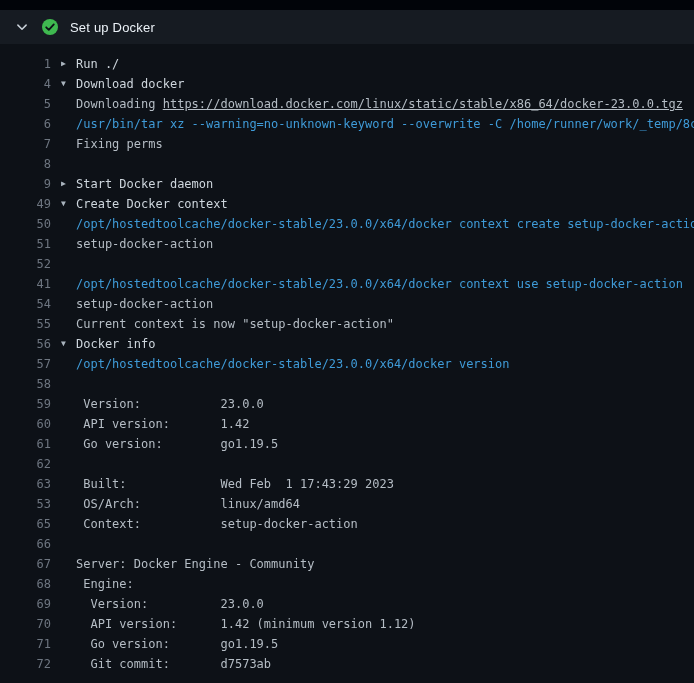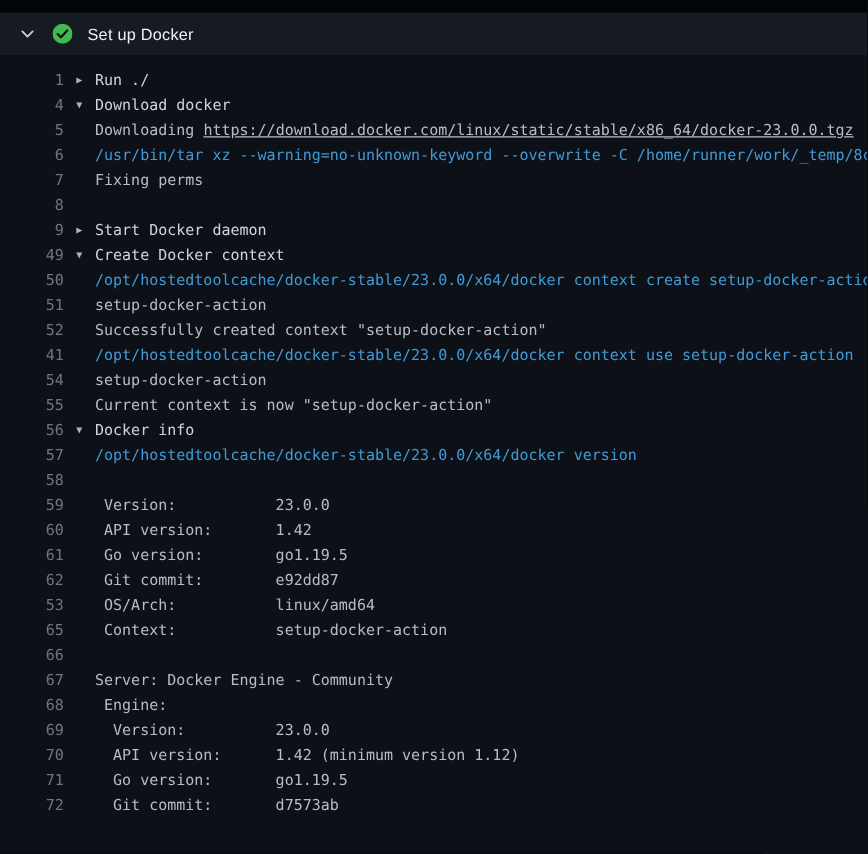--- a/index.html
+++ b/index.html
@@ -93,31 +93,32 @@
     <div class="log-row"><span class="line-number">1</span><span class="arrow-cell">▶</span><span class="log-text group">Run ./</span></div>
     <div class="log-row"><span class="line-number">4</span><span class="arrow-cell">▼</span><span class="log-text group">Download docker</span></div>
     <div class="log-row"><span class="line-number">5</span><span class="arrow-cell"></span><span class="log-text">Downloading <span class="log-link">https://download.docker.com/linux/static/stable/x86_64/docker-23.0.0.tgz</span></span></div>
     <div class="log-row"><span class="line-number">6</span><span class="arrow-cell"></span><span class="log-text command">/usr/bin/tar xz --warning=no-unknown-keyword --overwrite -C /home/runner/work/_temp/8c93</span></div>
     <div class="log-row"><span class="line-number">7</span><span class="arrow-cell"></span><span class="log-text">Fixing perms</span></div>
     <div class="log-row"><span class="line-number">8</span><span class="arrow-cell"></span></div>
     <div class="log-row"><span class="line-number">9</span><span class="arrow-cell">▶</span><span class="log-text group">Start Docker daemon</span></div>
     <div class="log-row"><span class="line-number">49</span><span class="arrow-cell">▼</span><span class="log-text group">Create Docker context</span></div>
     <div class="log-row"><span class="line-number">50</span><span class="arrow-cell"></span><span class="log-text command">/opt/hostedtoolcache/docker-stable/23.0.0/x64/docker context create setup-docker-action</span></div>
     <div class="log-row"><span class="line-number">51</span><span class="arrow-cell"></span><span class="log-text">setup-docker-action</span></div>
-    <div class="log-row"><span class="line-number">52</span><span class="arrow-cell"></span><span class="log-text">Successfully created context "setup-docker-action"</span></div>
+    <div class="log-row"><span class="line-number">52</span><span class="arrow-cell"></span></div>
     <div class="log-row"><span class="line-number">41</span><span class="arrow-cell"></span><span class="log-text command">/opt/hostedtoolcache/docker-stable/23.0.0/x64/docker context use setup-docker-action</span></div>
     <div class="log-row"><span class="line-number">54</span><span class="arrow-cell"></span><span class="log-text">setup-docker-action</span></div>
     <div class="log-row"><span class="line-number">55</span><span class="arrow-cell"></span><span class="log-text">Current context is now "setup-docker-action"</span></div>
     <div class="log-row"><span class="line-number">56</span><span class="arrow-cell">▼</span><span class="log-text group">Docker info</span></div>
     <div class="log-row"><span class="line-number">57</span><span class="arrow-cell"></span><span class="log-text command">/opt/hostedtoolcache/docker-stable/23.0.0/x64/docker version</span></div>
     <div class="log-row"><span class="line-number">58</span><span class="arrow-cell"></span></div>
     <div class="log-row"><span class="line-number">59</span><span class="arrow-cell"></span><span class="log-text"> Version:           23.0.0</span></div>
     <div class="log-row"><span class="line-number">60</span><span class="arrow-cell"></span><span class="log-text"> API version:       1.42</span></div>
     <div class="log-row"><span class="line-number">61</span><span class="arrow-cell"></span><span class="log-text"> Go version:        go1.19.5</span></div>
-    <div class="log-row"><span class="line-number">62</span><span class="arrow-cell"></span><span class="log-text"> Git commit:        e92dd87</span></div>
+    <div class="log-row"><span class="line-number">62</span><span class="arrow-cell"></span></div>
+    <div class="log-row"><span class="line-number">63</span><span class="arrow-cell"></span><span class="log-text"> Built:             Wed Feb  1 17:43:29 2023</span></div>
     <div class="log-row"><span class="line-number">53</span><span class="arrow-cell"></span><span class="log-text"> OS/Arch:           linux/amd64</span></div>
     <div class="log-row"><span class="line-number">65</span><span class="arrow-cell"></span><span class="log-text"> Context:           setup-docker-action</span></div>
     <div class="log-row"><span class="line-number">66</span><span class="arrow-cell"></span><span class="log-text"></span></div>
     <div class="log-row"><span class="line-number">67</span><span class="arrow-cell"></span><span class="log-text">Server: Docker Engine - Community</span></div>
     <div class="log-row"><span class="line-number">68</span><span class="arrow-cell"></span><span class="log-text"> Engine:</span></div>
     <div class="log-row"><span class="line-number">69</span><span class="arrow-cell"></span><span class="log-text">  Version:          23.0.0</span></div>
     <div class="log-row"><span class="line-number">70</span><span class="arrow-cell"></span><span class="log-text">  API version:      1.42 (minimum version 1.12)</span></div>
     <div class="log-row"><span class="line-number">71</span><span class="arrow-cell"></span><span class="log-text">  Go version:       go1.19.5</span></div>
     <div class="log-row"><span class="line-number">72</span><span class="arrow-cell"></span><span class="log-text">  Git commit:       d7573ab</span></div>
   </div>

